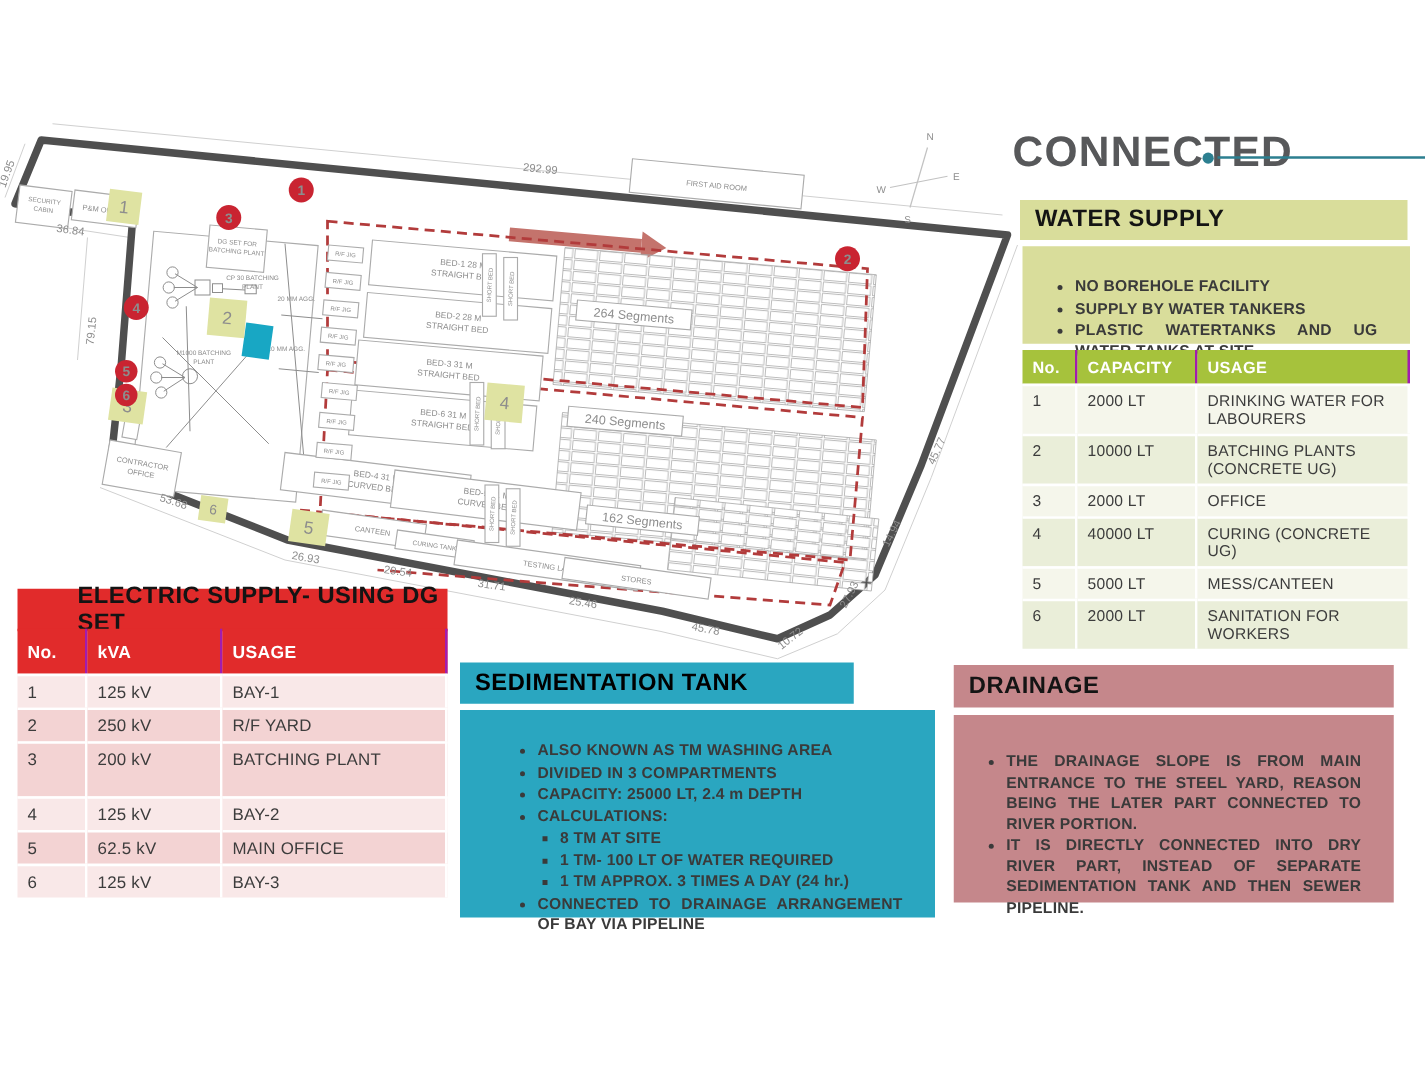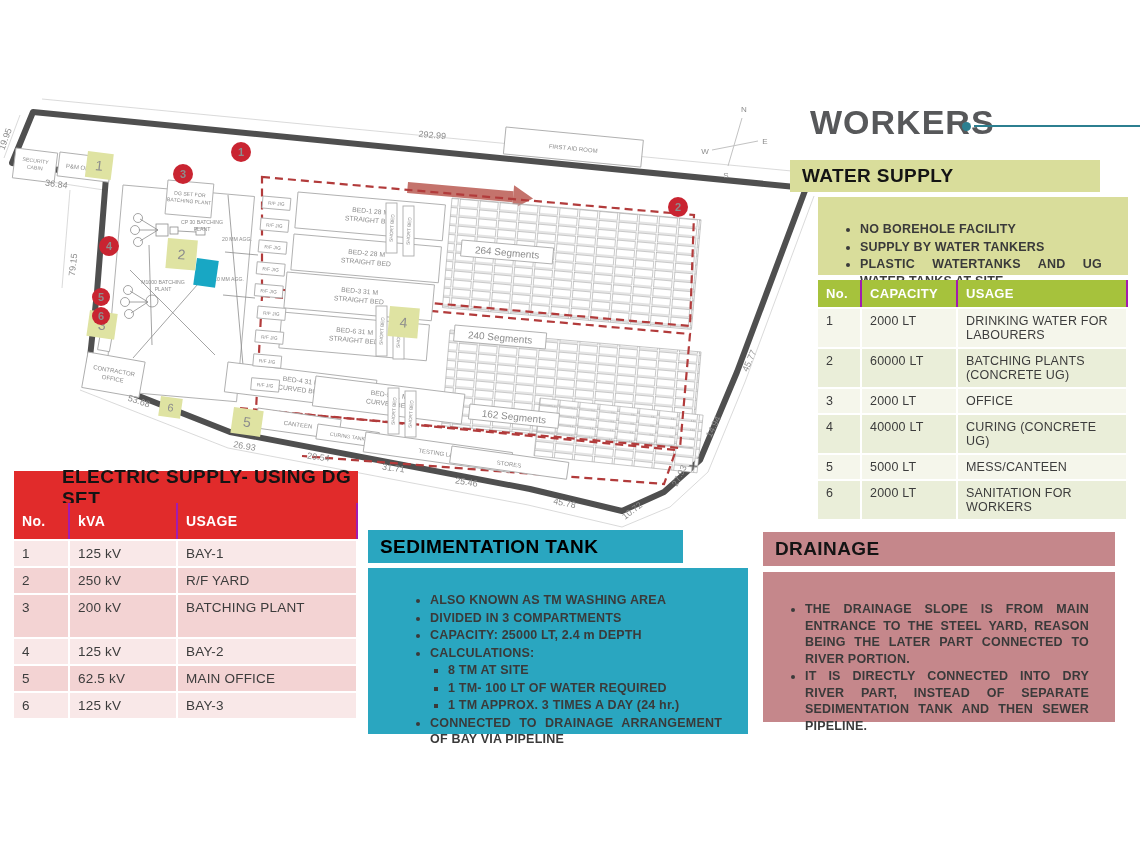--- a/index.html
+++ b/index.html
@@ -29,21 +29,21 @@
     border-right:2px solid #fff;border-top:2px solid #fff;}
   
   .electric-header{left:14px;top:471px;width:344px;height:34px;background:var(--red);padding-left:48px;}
   table.electric{left:14px;top:503px;width:344px;}
   table.electric th{background:var(--red);height:24px;}
   table.electric td{font-size:13.5px;}
   table.electric tr.ra td{background:var(--red_row_a);}
   table.electric tr.rb td{background:var(--red_row_b);}
   table.electric tr.tall td{padding-bottom:22px;}
   
-  .water-header{left:790px;top:160px;width:310px;height:32px;background:var(--olive);}
+  .water-header{left:816px;top:160px;width:310px;height:32px;background:var(--olive);}
   .water-bullets{left:818px;top:197px;width:310px;height:78px;background:var(--olive);}
   table.water{left:818px;top:280px;width:310px;}
   table.water th{background:var(--green);font-size:13px;}
   table.water td{font-size:12.5px;}
   table.water tr.ga td{background:var(--green_row_a);}
   table.water tr.gb td{background:var(--green_row_b);}
   
   .sed-header{left:368px;top:530px;width:315px;height:33px;background:var(--teal);color:#000000;}
   .sed-body{left:368px;top:568px;width:380px;height:166px;background:var(--teal);padding-left:20px;}
   .sed-body li{color:#11313b;}
@@ -354,21 +354,21 @@
           <circle cx="101" cy="297" r="9" fill="#c92431"></circle>
           <text class="t-mark" x="101" y="301">5</text>
         </g>
     <g>
           <circle cx="101" cy="316" r="9" fill="#c92431"></circle>
           <text class="t-mark" x="101" y="320">6</text>
         </g>
   </g>
 </svg>
 
-<div class="services-title">WORKERS</div>
+<div class="services-title">CONNECTED</div>
 <div class="services-dot"></div>
 <div class="services-line"></div>
 
 <div class="hdr water-header">
   <span>WATER SUPPLY</span>
 </div>
 <div class="body-box water-bullets">
   <ul class="bullets">
     <li>NO BOREHOLE FACILITY</li>
     <li>SUPPLY BY WATER TANKERS</li>
@@ -389,21 +389,21 @@
     </tr>
   </thead>
   <tbody>
     <tr class="gb">
           <td>1</td>
           <td>2000 LT</td>
           <td>DRINKING WATER FOR LABOURERS</td>
         </tr>
     <tr class="ga">
           <td>2</td>
-          <td>60000 LT</td>
+          <td>10000 LT</td>
           <td>BATCHING PLANTS (CONCRETE UG)</td>
         </tr>
     <tr class="gb">
           <td>3</td>
           <td>2000 LT</td>
           <td>OFFICE</td>
         </tr>
     <tr class="ga">
           <td>4</td>
           <td>40000 LT</td>

